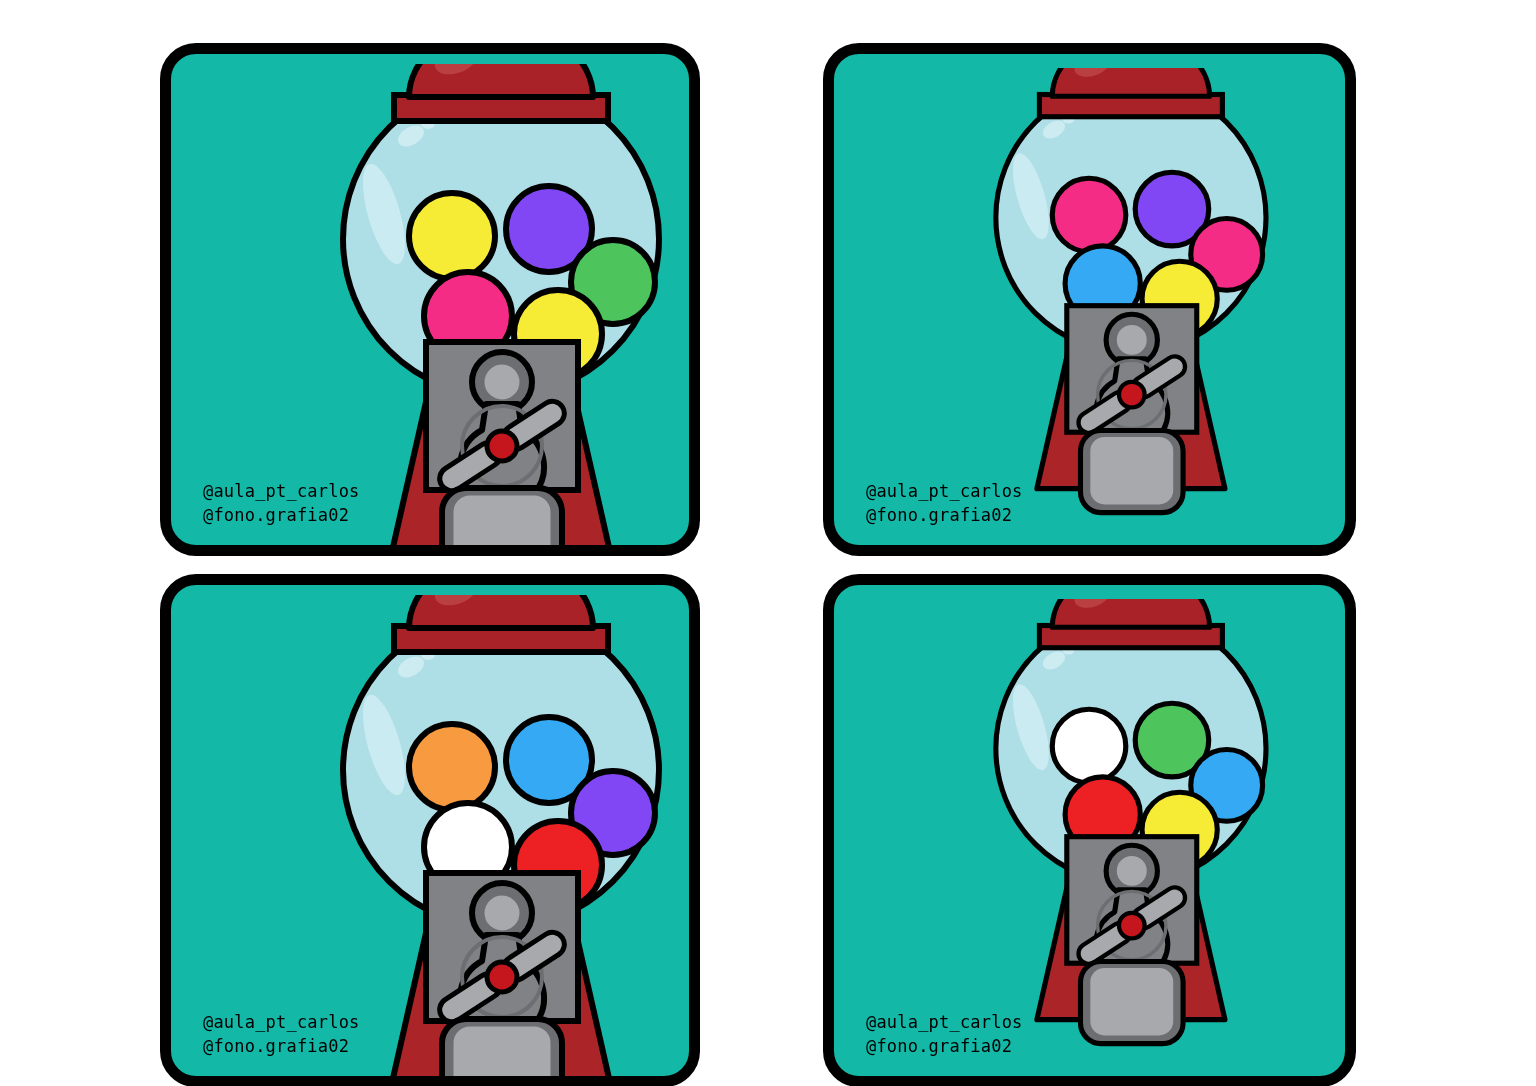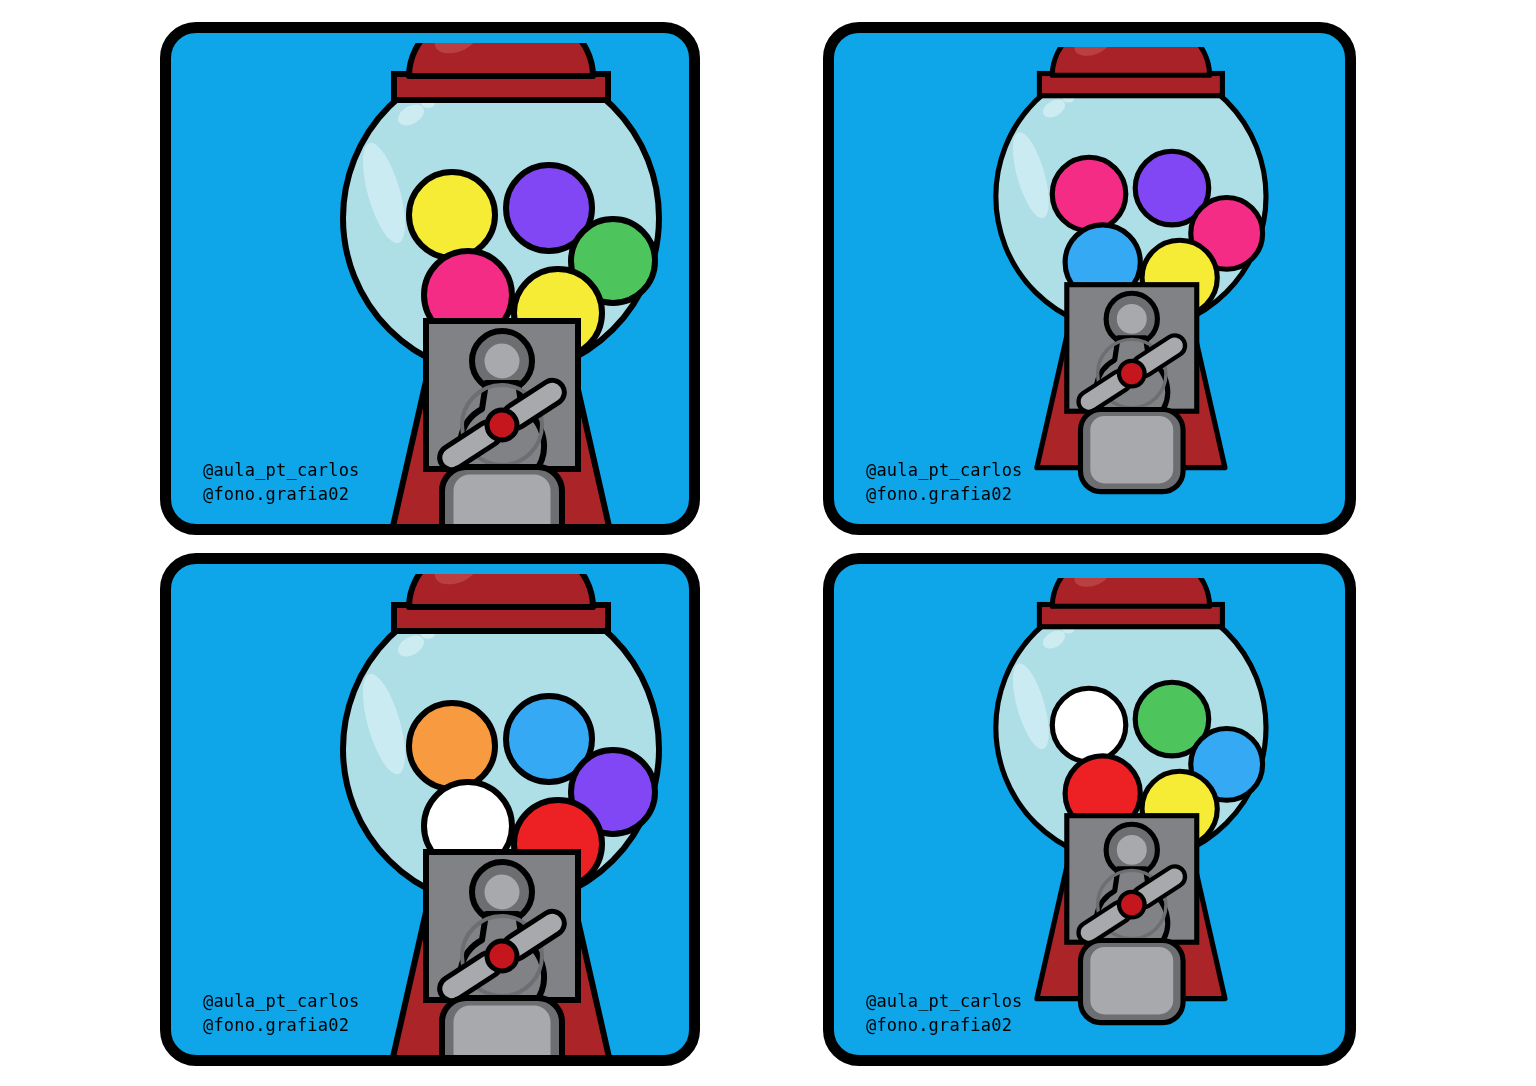--- a/index.html
+++ b/index.html
@@ -14,25 +14,26 @@
     overflow: hidden;
   }
   #sheet {
     position: relative;
     width: 1536px;
     height: 1086px;
     background: #ffffff;
   }
   .card {
     position: absolute;
-    background: #0ea5e9;
+    background: #14b8a6;
     border: 11px solid #000000;
     border-radius: 36px;
     box-sizing: border-box;
     overflow: hidden;
+    margin-top: 21px;
   }
   .machine-wrap {
     position: absolute;
     left: 0;
     top: 0;
     width: 100%;
     height: 100%;
   }
   .machine-svg {
     position: absolute;

